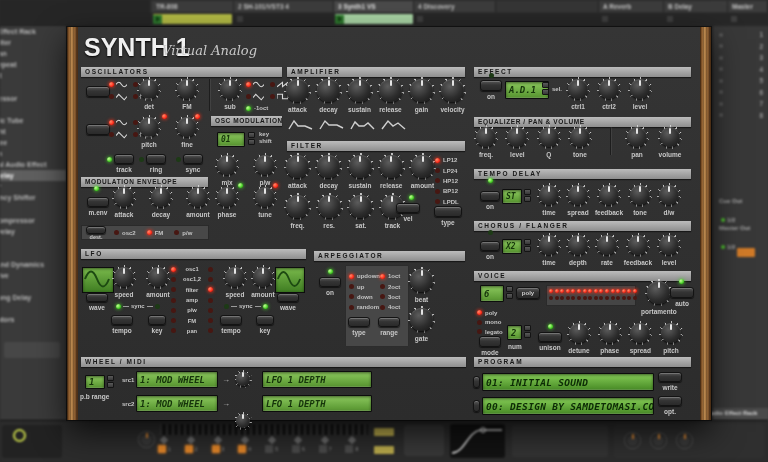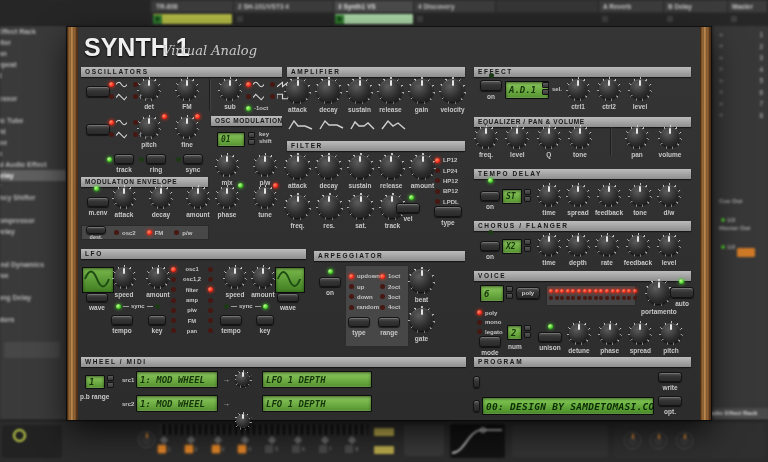--- a/index.html
+++ b/index.html
@@ -1288,20 +1288,21 @@
               <i class="ticks"></i>
               <i class="face"></i>
               <i class="ptr"></i>
             </div>
             <span class="klabel">pitch</span>
           </div>
         </div>
 
       <div class="a btn" style="left:395px;top:349px;width:7px;height:12px"></div>
       <div class="a btn" style="left:395px;top:373px;width:7px;height:12px"></div>
+      <div class="a lcd big" style="left:404px;top:346px;width:172px;height:18px">01: INITIAL SOUND</div>
       <div class="a lbtn" style="left:580px;top:345px">
         <div class="btn" style="width:24px;height:10px"></div>
         <span class="blabel">write</span>
       </div>
       <div class="a lcd big" style="left:404px;top:370px;width:172px;height:18px">00: DESIGN BY SAMDETOMASI.COM</div>
       <div class="a lbtn" style="left:580px;top:369px">
         <div class="btn" style="width:24px;height:10px"></div>
         <span class="blabel">opt.</span>
       </div>
 

